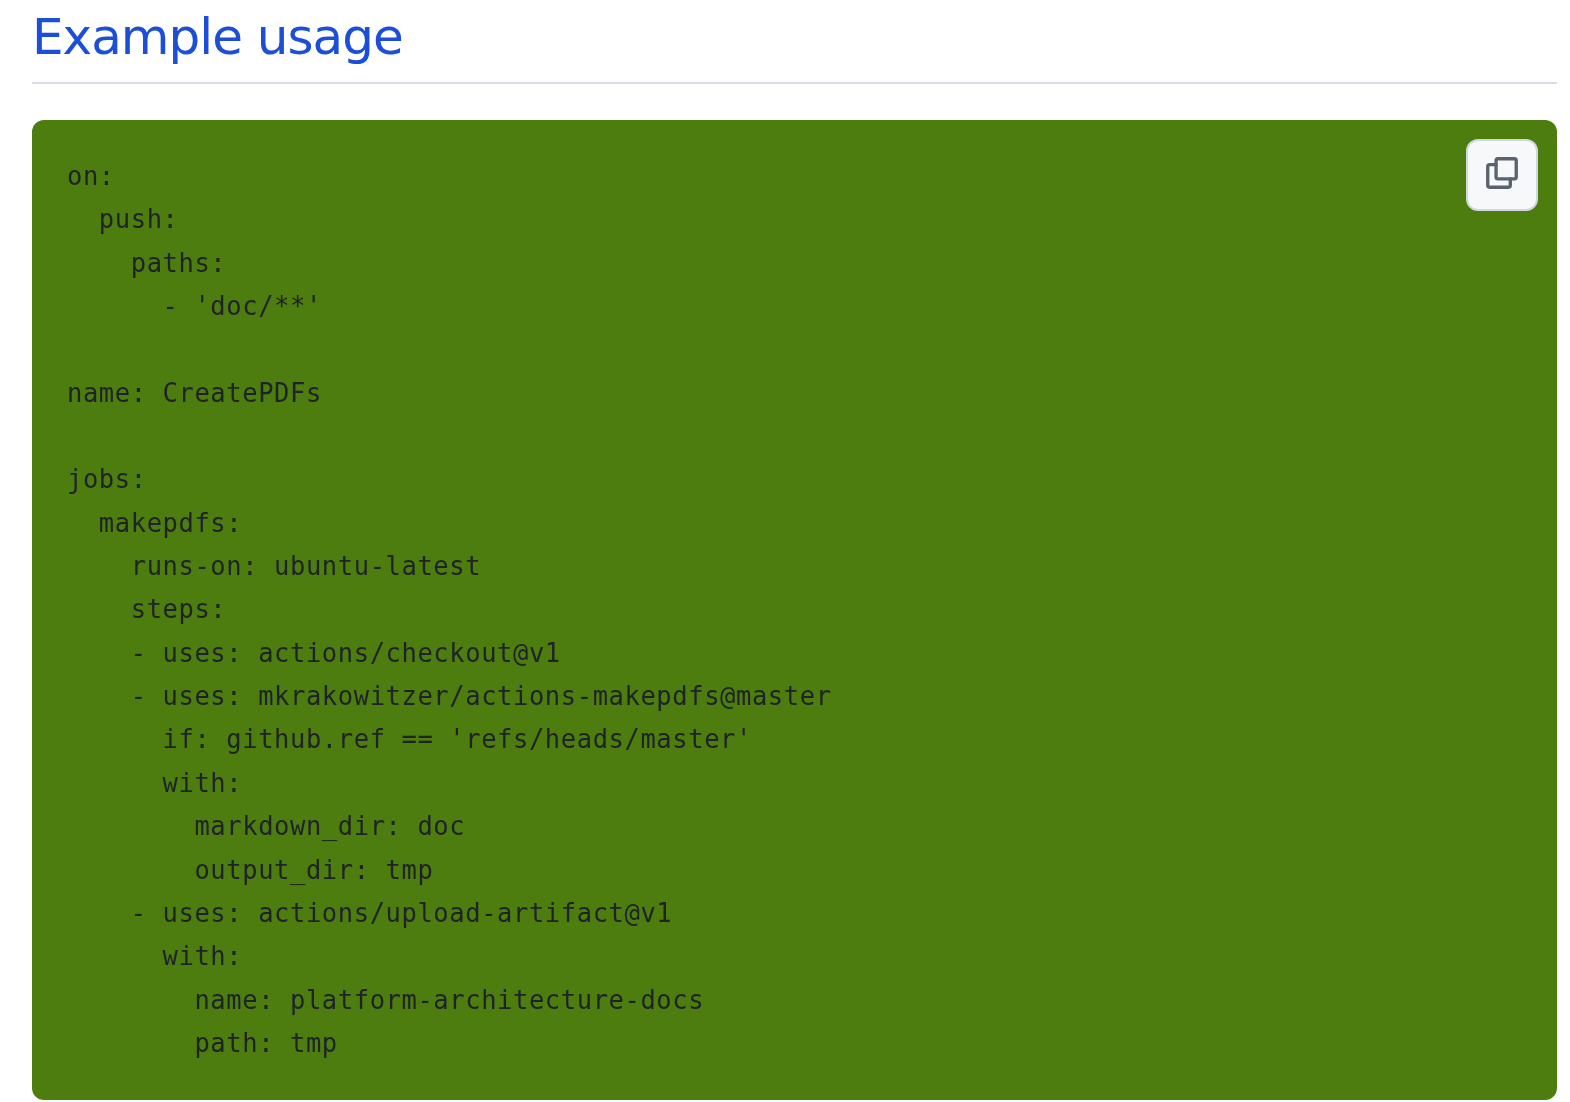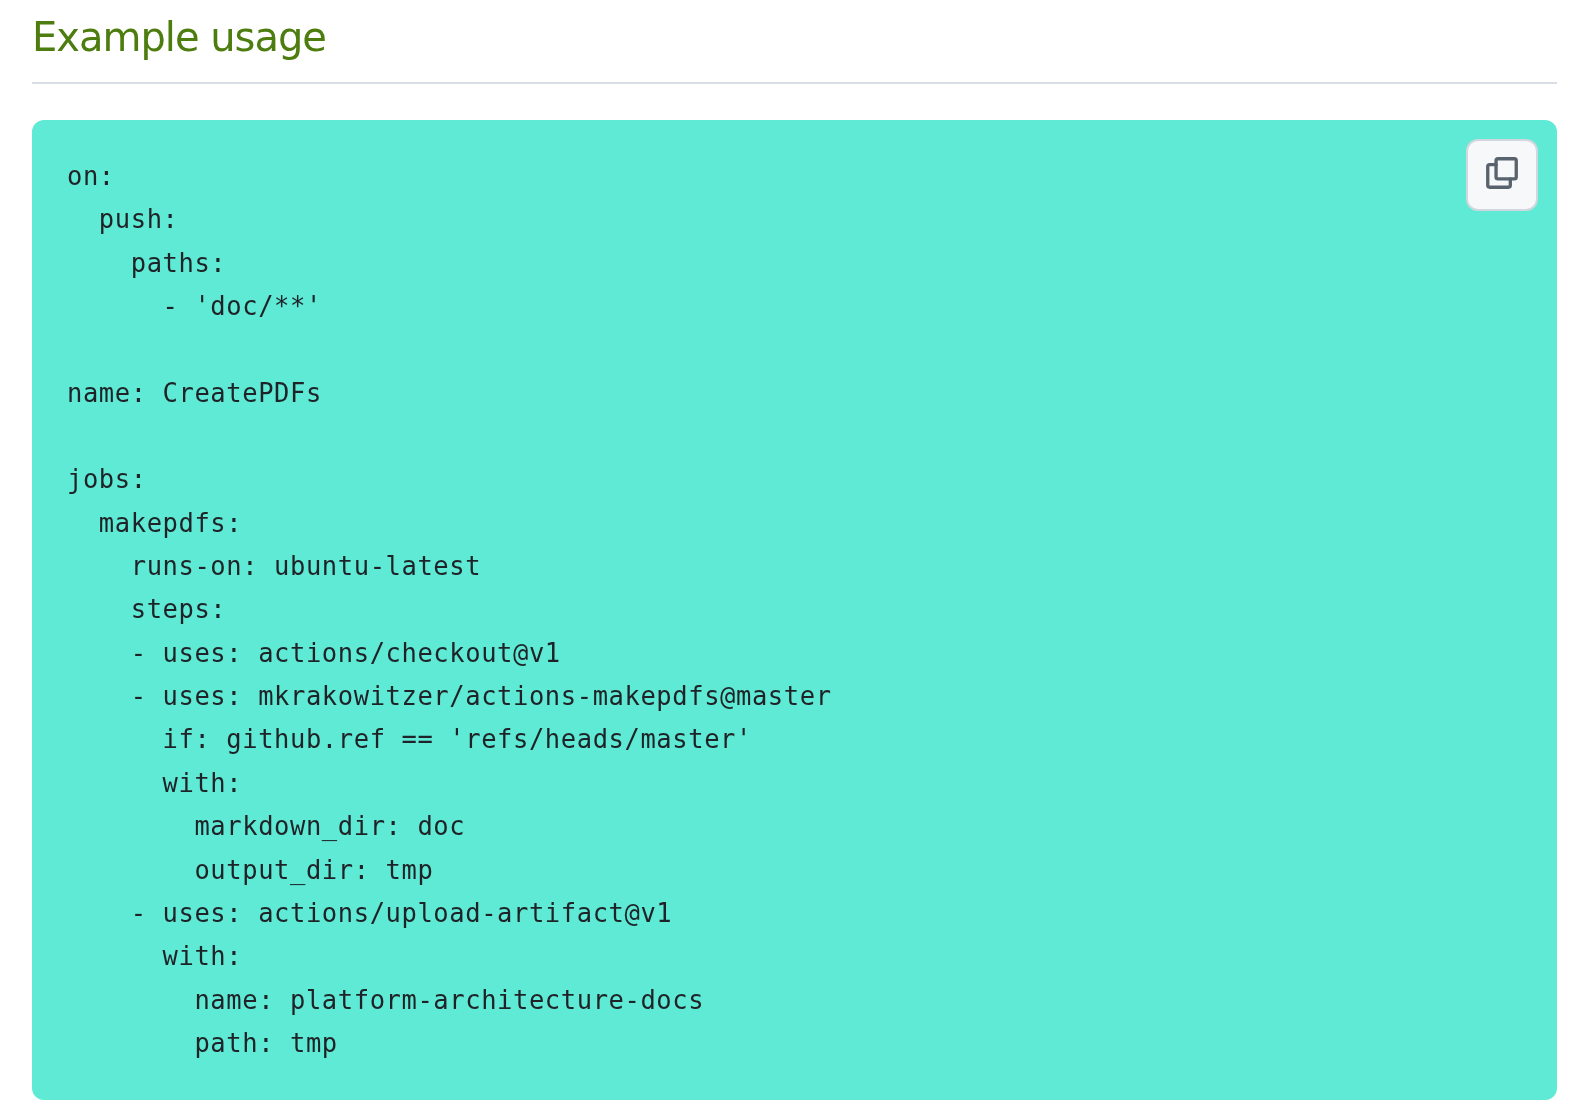--- a/index.html
+++ b/index.html
@@ -1,25 +1,25 @@
 <!DOCTYPE html>
 <html><head>
 <meta charset="utf-8">
 <style>
   html, body { margin: 0; padding: 0; background: #ffffff; }
   body { width: 1570px; height: 1102px; overflow: hidden; position: relative; font-family: "DejaVu Sans", sans-serif; color: #1f2328; }
   .heading {
     position: absolute; left: 32px; top: 6px; margin: 0;
-    font-family: "DejaVu Sans", sans-serif; font-weight: 400; font-size: 40px;
-    letter-spacing: -1px; color: #4d7c0f; line-height: 62px;
+    font-family: "DejaVu Sans", sans-serif; font-weight: 400; font-size: 50px;
+    letter-spacing: -1px; color: #1d4ed8; line-height: 62px;
   }
   .rule { position: absolute; left: 32px; top: 82px; width: 1525px; height: 2px; background: #d8dee4; }
   .code-box {
     position: absolute; left: 32px; top: 120px; width: 1525px; height: 980px;
-    background: #5eead4; border-radius: 12px;
+    background: #4d7c0f; border-radius: 12px;
   }
   pre.code {
     position: absolute; left: 35px; top: 35px; margin: 0;
     font-family: "DejaVu Sans Mono", "Liberation Mono", monospace;
     font-size: 26px; line-height: 43.35px; color: #1f2328;
     letter-spacing: 0.6px; transform: scaleX(0.98); transform-origin: left top;
   }
   .code-line { display: block; white-space: pre; height: 43.35px; }
   .copy-button {
     position: absolute; left: 1434px; top: 19px; width: 72px; height: 72px;

